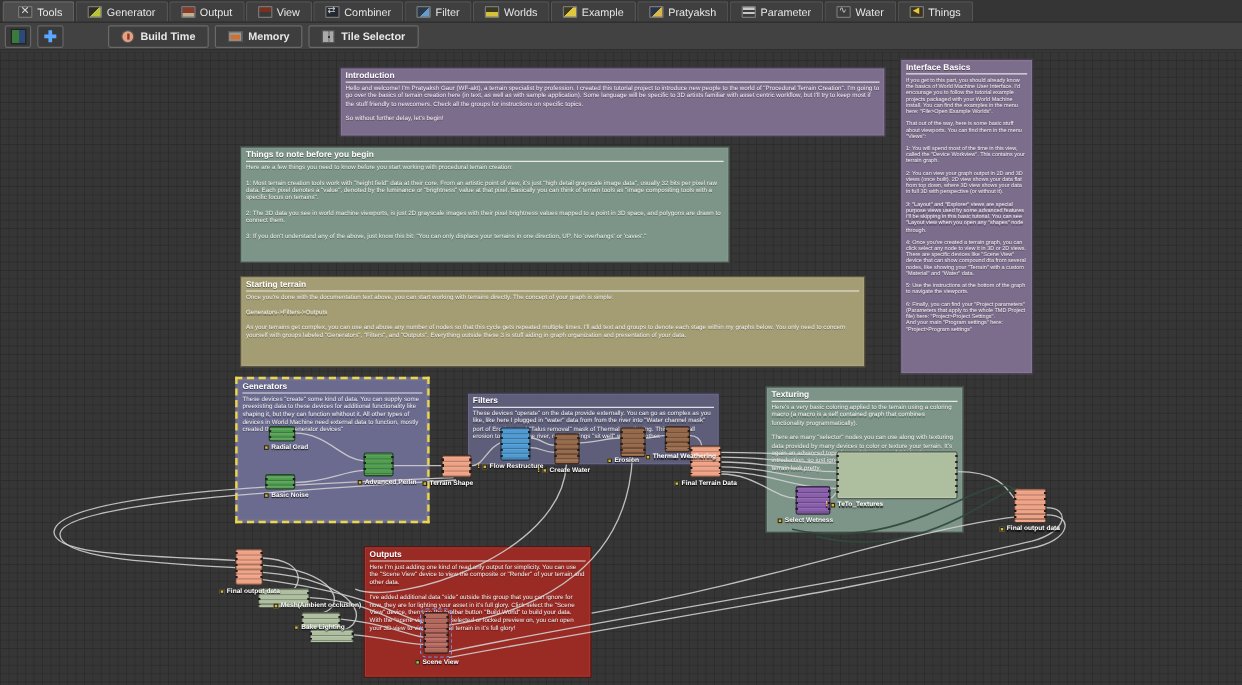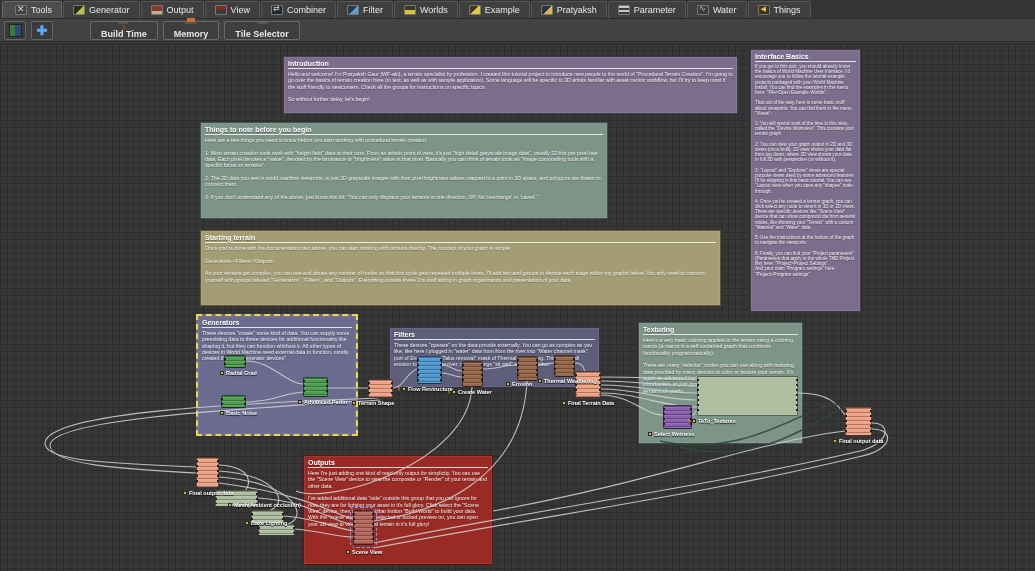--- a/index.html
+++ b/index.html
@@ -34,21 +34,21 @@
 
   .toolbar2{position:absolute;left:0;top:19px;width:100%;height:23px;background:#424242;
             border-bottom:1px solid #2a2a2a;display:flex;align-items:center;gap:5px;padding-left:4px;}
   .sqbtn{width:22px;height:19px;border:1px solid #666;border-radius:2px;background:#3a3a3a;
          display:flex;align-items:center;justify-content:center;cursor:pointer;}
   .sq1i{width:13px;height:13px;background:linear-gradient(90deg,#3a7a3a 50%,#2a4a7a 50%);
         border:1px solid #222;}
   .sq2i{color:#5aa8ff;font-size:13px;font-weight:bold;line-height:13px;}
   .tbtn{display:flex;align-items:center;gap:5px;height:19px;padding:0 10px;font-size:9px;
         font-weight:bold;color:#e8e8e8;background:#3e3e3e;border:1px solid #6a6a6a;
-        border-radius:2px;cursor:pointer;flex-direction:column;}
+        border-radius:2px;cursor:pointer;}
   .tbtn.first{margin-left:32px;}
   .gaugei{width:11px;height:11px;border-radius:50%;background:#e8a080;border:1px solid #555;position:relative;}
   .gaugei::before{content:"";position:absolute;left:4px;top:2px;width:2px;height:5px;background:#7a4030;}
   .memi{width:12px;height:9px;background:#9a9a9a;border:1px solid #555;position:relative;}
   .memi::before{content:"";position:absolute;left:1px;bottom:1px;width:4px;height:4px;background:#d07030;}
   .memi::after{content:"";position:absolute;right:1px;bottom:1px;width:4px;height:4px;background:#d07030;}
   .tilei{width:11px;height:11px;background:
     linear-gradient(90deg,#aaa 4px,transparent 4px 6px,#aaa 6px 10px,transparent 10px),
     linear-gradient(180deg,#888 4px,transparent 4px 6px,#888 6px 10px,transparent 10px);
     background-color:#333;border:1px solid #555;}

